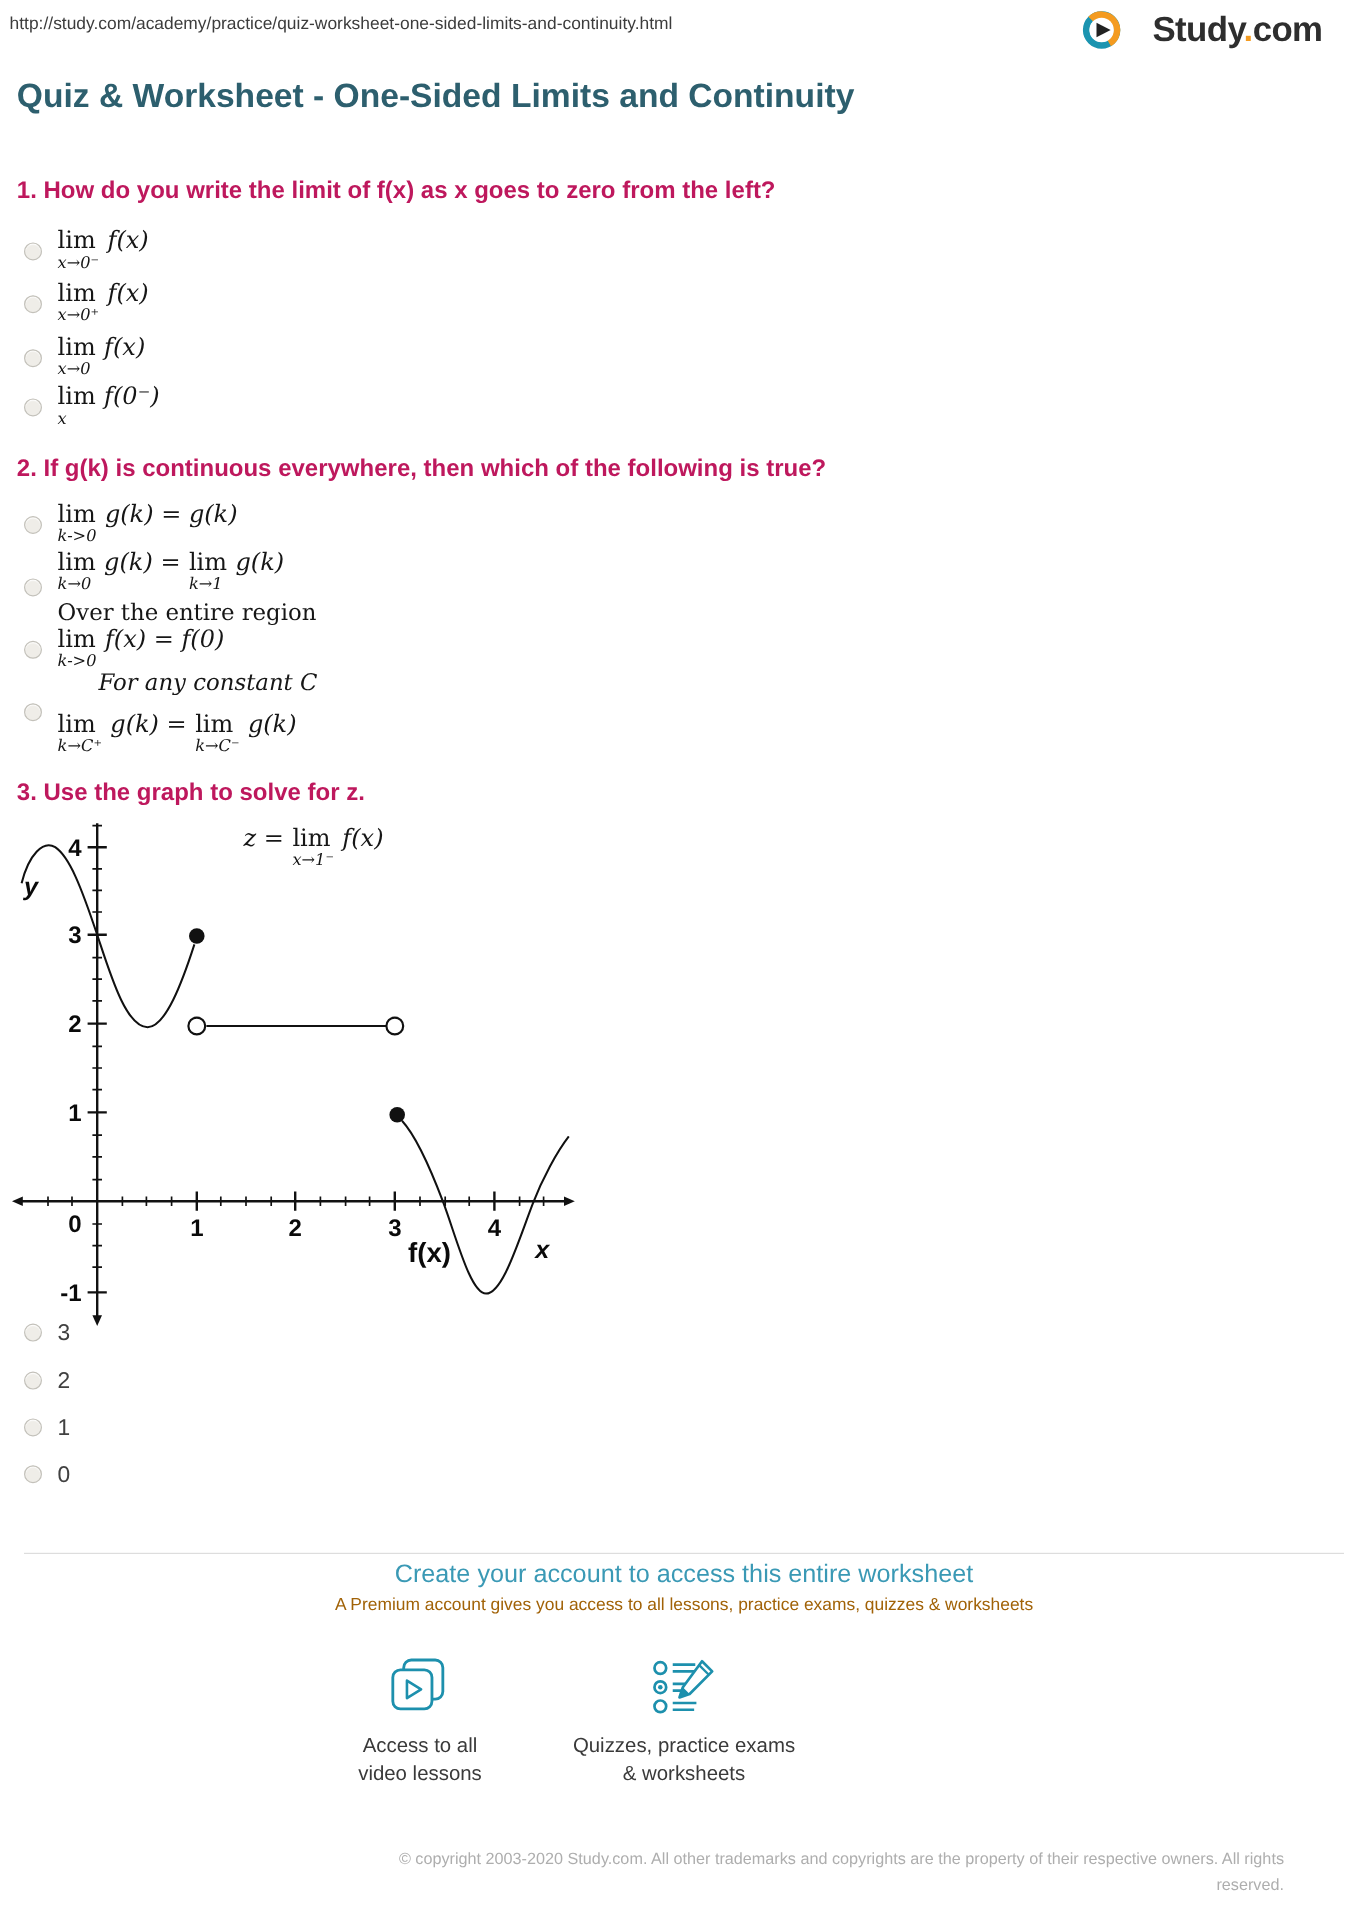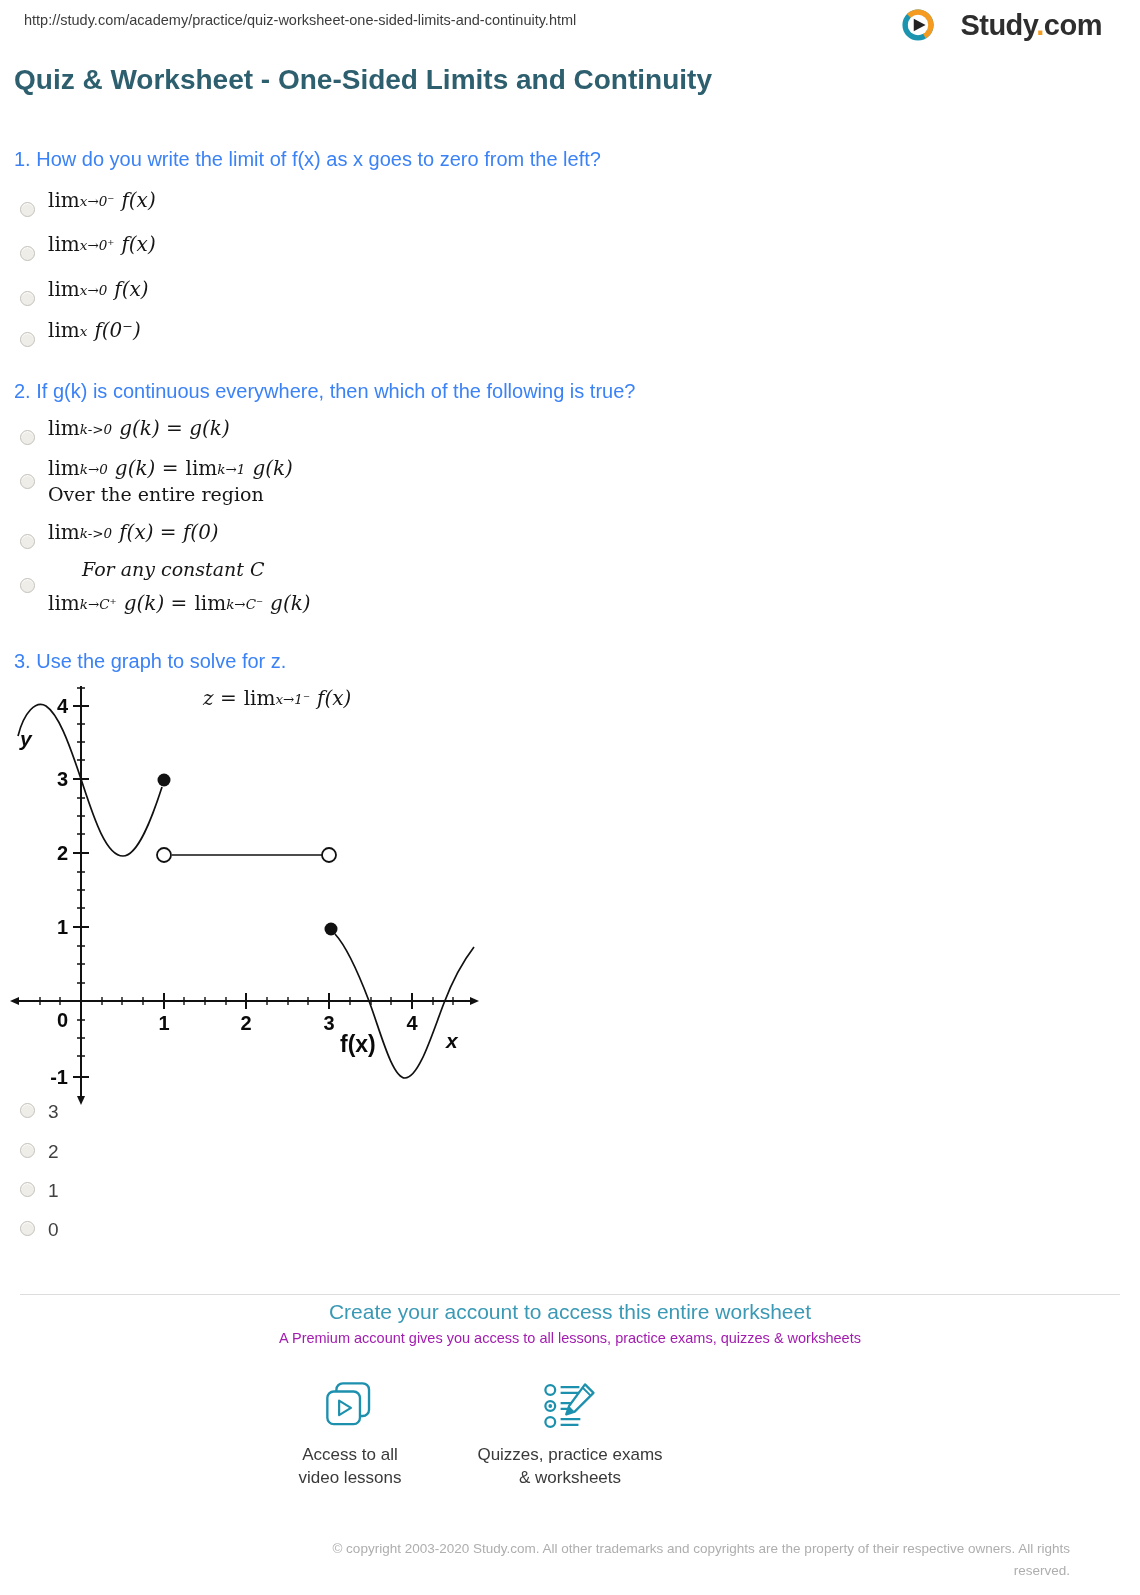--- a/index.html
+++ b/index.html
@@ -1,41 +1,41 @@
 <!DOCTYPE html>
 <html><head>
 <meta charset="utf-8">
 <style>
   html,body{margin:0;padding:0;background:#fff;}
   body{position:relative;width:1140px;height:1595px;font-family:"Liberation Sans",sans-serif;overflow:hidden;}
   .abs{position:absolute;}
-  .url{left:24px;top:12px;font-size:14.5px;color:#3c3c3c;}
+  .url{left:8px;top:12px;font-size:14.5px;color:#3c3c3c;}
   .logo{top:8px;right:38px;display:flex;align-items:center;gap:20px;}
   .logo-text{font-size:29px;font-weight:700;color:#2e2e2e;letter-spacing:-0.5px;margin-left:5px;}
   .logo-dot{color:#f49b20;}
   .page-title{left:14px;top:64px;font-size:28px;font-weight:700;color:#2d5f6e;}
-  .qh{left:14px;font-size:20px;font-weight:400;color:#3b82f6;}
+  .qh{left:14px;font-size:20px;font-weight:700;color:#be185d;}
   .opt{position:absolute;left:20px;display:flex;gap:13px;align-items:flex-start;}
   .opt.vcenter{align-items:center;}
   .radio{width:13px;height:13px;border-radius:50%;border:1px solid #c3c1ba;background:#efede8;flex:0 0 auto;box-shadow:inset 0 1px 1px rgba(255,255,255,.9);}
   .opt .radio.mt{margin-top:12px;}
   .math{display:flex;align-items:flex-start;font-family:"DejaVu Serif",serif;color:#161616;}
-  .limwrap{display:flex;flex-direction:row;align-items:center;margin-right:7px;}
+  .limwrap{display:flex;flex-direction:column;margin-right:7px;}
   .limword{font-size:20px;line-height:1;}
   .limsub{font-size:13.5px;font-style:italic;line-height:1;margin-top:3px;white-space:nowrap;}
   .expr{font-size:20px;font-style:italic;line-height:1;white-space:nowrap;}
   .expr.lead{margin-right:7px;}
   .limwrap.second{margin-left:7px;}
   .mathcol{display:flex;flex-direction:column;}
   .note{font-family:"DejaVu Serif",serif;font-size:19px;color:#161616;margin-top:5px;}
   .pre{font-family:"DejaVu Serif",serif;font-style:italic;font-size:19px;color:#161616;margin-left:34px;margin-bottom:13px;}
   .optlabel{font-size:19px;color:#414141;margin-top:-2px;}
   .divider{left:20px;top:1294px;width:1100px;height:1px;background:#ddd;}
   .cta-title{left:0;top:1300px;width:100%;text-align:center;font-size:21px;color:#3a99b5;}
-  .cta-sub{left:0;top:1330px;width:100%;text-align:center;font-size:14.5px;color:#a21caf;}
+  .cta-sub{left:0;top:1330px;width:100%;text-align:center;font-size:14.5px;color:#a16207;}
   .features{left:240px;top:1372px;width:660px;display:flex;}
   .feature{width:220px;display:flex;flex-direction:column;align-items:center;justify-content:flex-end;}
   .feature .icon{height:62px;display:flex;align-items:flex-end;margin-bottom:10px;}
   .cap{font-size:17px;color:#3a3a3a;text-align:center;line-height:1.35;}
   .copyright{left:70px;top:1538px;width:1000px;text-align:right;font-size:13.5px;color:#aeaeae;line-height:1.6;}
   svg text{font-family:"Liberation Sans",sans-serif;font-weight:700;fill:#0a0a0a;}
   .gnum{font-size:20px;}
   .gitl{font-style:italic;font-size:21px;}
   .gfx{font-size:23px;}
 </style>

